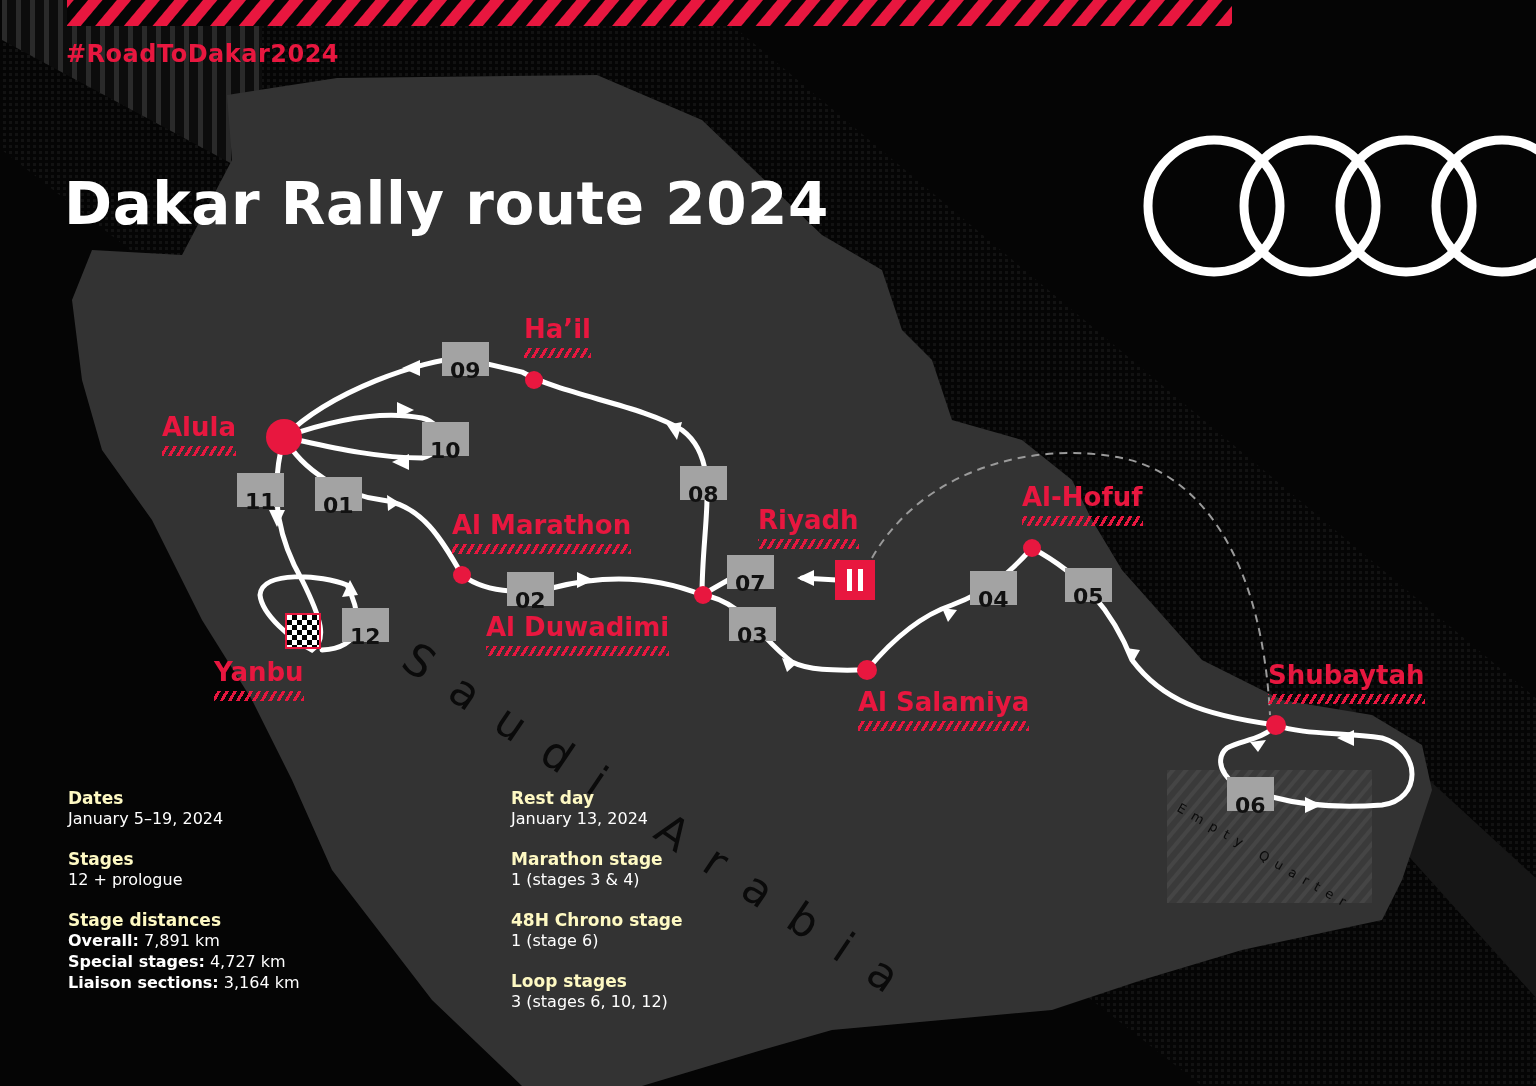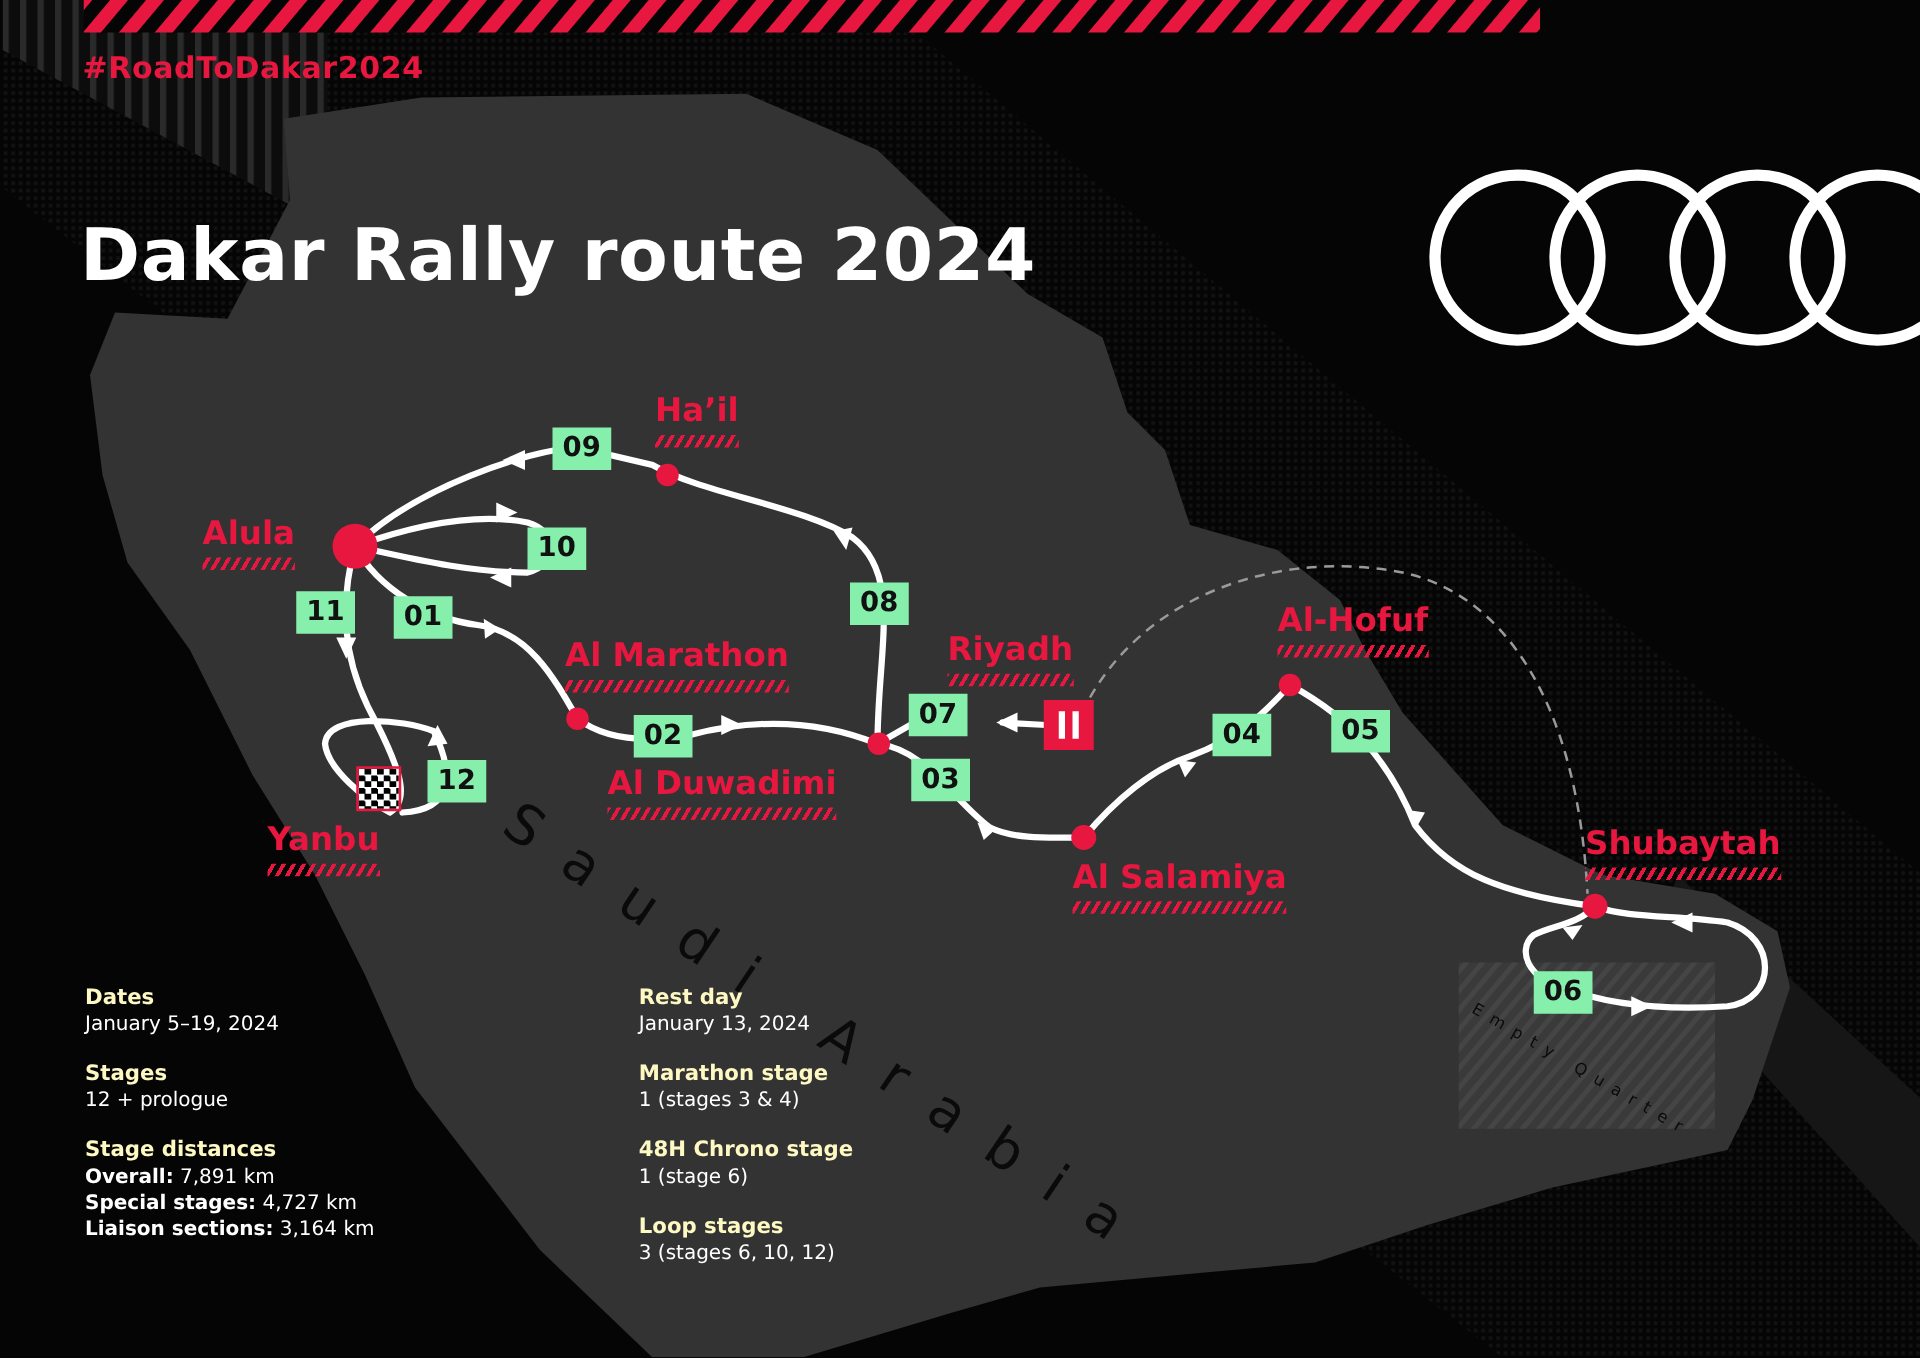--- a/index.html
+++ b/index.html
@@ -4,21 +4,21 @@
 <style>
   html, body { margin:0; padding:0; }
   body { width:1536px; height:1086px; overflow:hidden; background:#050505; font-family:"DejaVu Sans", sans-serif; position:relative; }
   .canvas { position:absolute; left:2px; top:0; width:1536px; height:1086px; }
   .abs { position:absolute; }
   .hashtag { left:64px; top:40px; font-size:24px; font-weight:bold; color:#e8173f; letter-spacing:0.5px; }
   .title { left:62px; top:170px; font-size:58px; font-weight:bold; color:#ffffff; letter-spacing:0.5px;text-align:center; }
   .city { font-size:26px; font-weight:bold; color:#e8173f; white-space:nowrap; }
   .city .ul { display:block; height:10px; margin-top:4px;
     background:repeating-linear-gradient(-60deg,#e8173f 0 3px,transparent 3px 7px); }
-  .stage { background:#86efac; color:#111; font-weight:bold; font-size:22px; text-align:center; line-height:34px; height:34px; padding:0 8px; min-width:40px; box-sizing:border-box; }
+  .stage { background:#a3a3a3; color:#111; font-weight:bold; font-size:22px; text-align:center; line-height:34px; height:34px; padding:12px 8px; min-width:40px; box-sizing:border-box; }
   .info-h { font-size:17px; font-weight:bold; color:#fef9c3; }
   .info-v { font-size:16px; color:#ffffff; margin-bottom:20px; line-height:21px; }
   .info-v b { font-weight:bold; }
   .country { font-size:44px; color:#0a0a0a; font-weight:normal; letter-spacing:28px; transform-origin:left top; transform:rotate(34deg); white-space:nowrap; }
   .eq { font-size:13px; color:#0a0a0a; letter-spacing:8px; transform-origin:left top; transform:rotate(30deg); white-space:nowrap; }
 </style>
 </head>
 <body>
 
 <div class="canvas">

